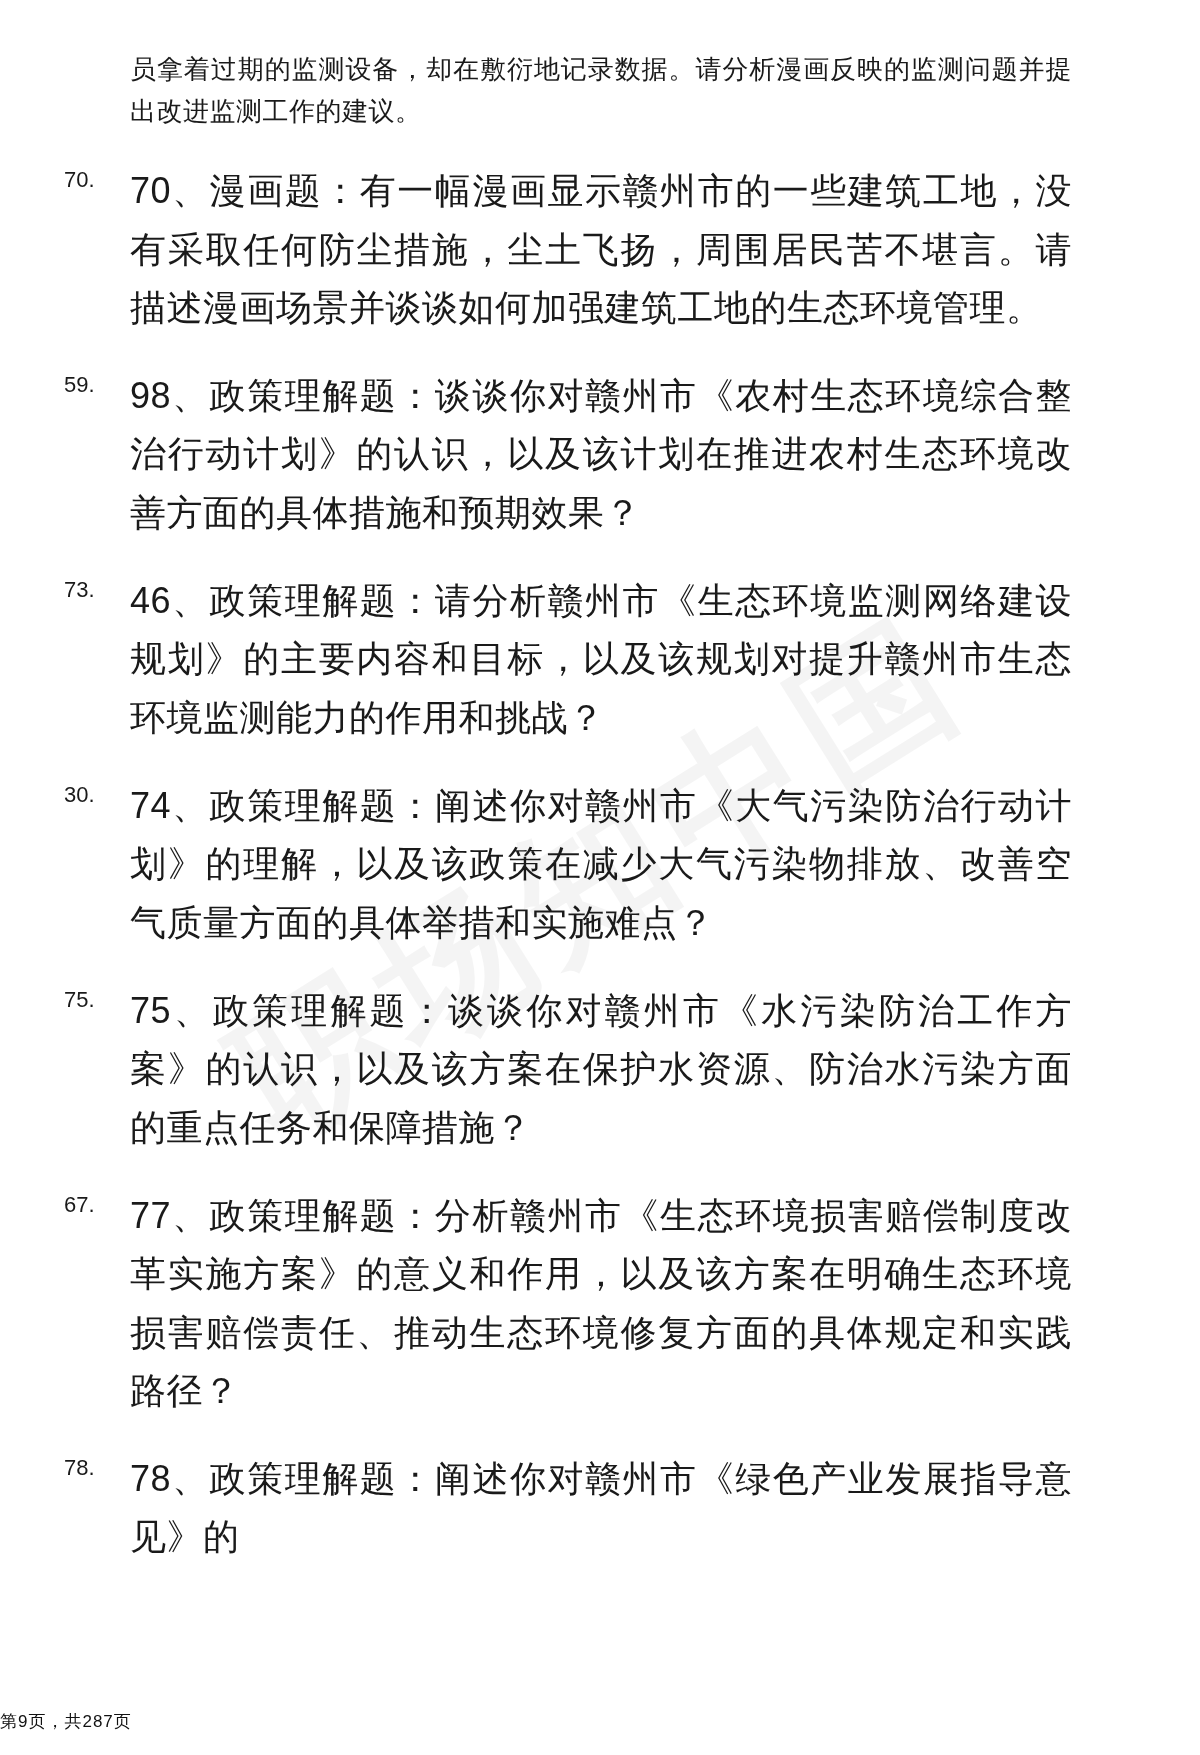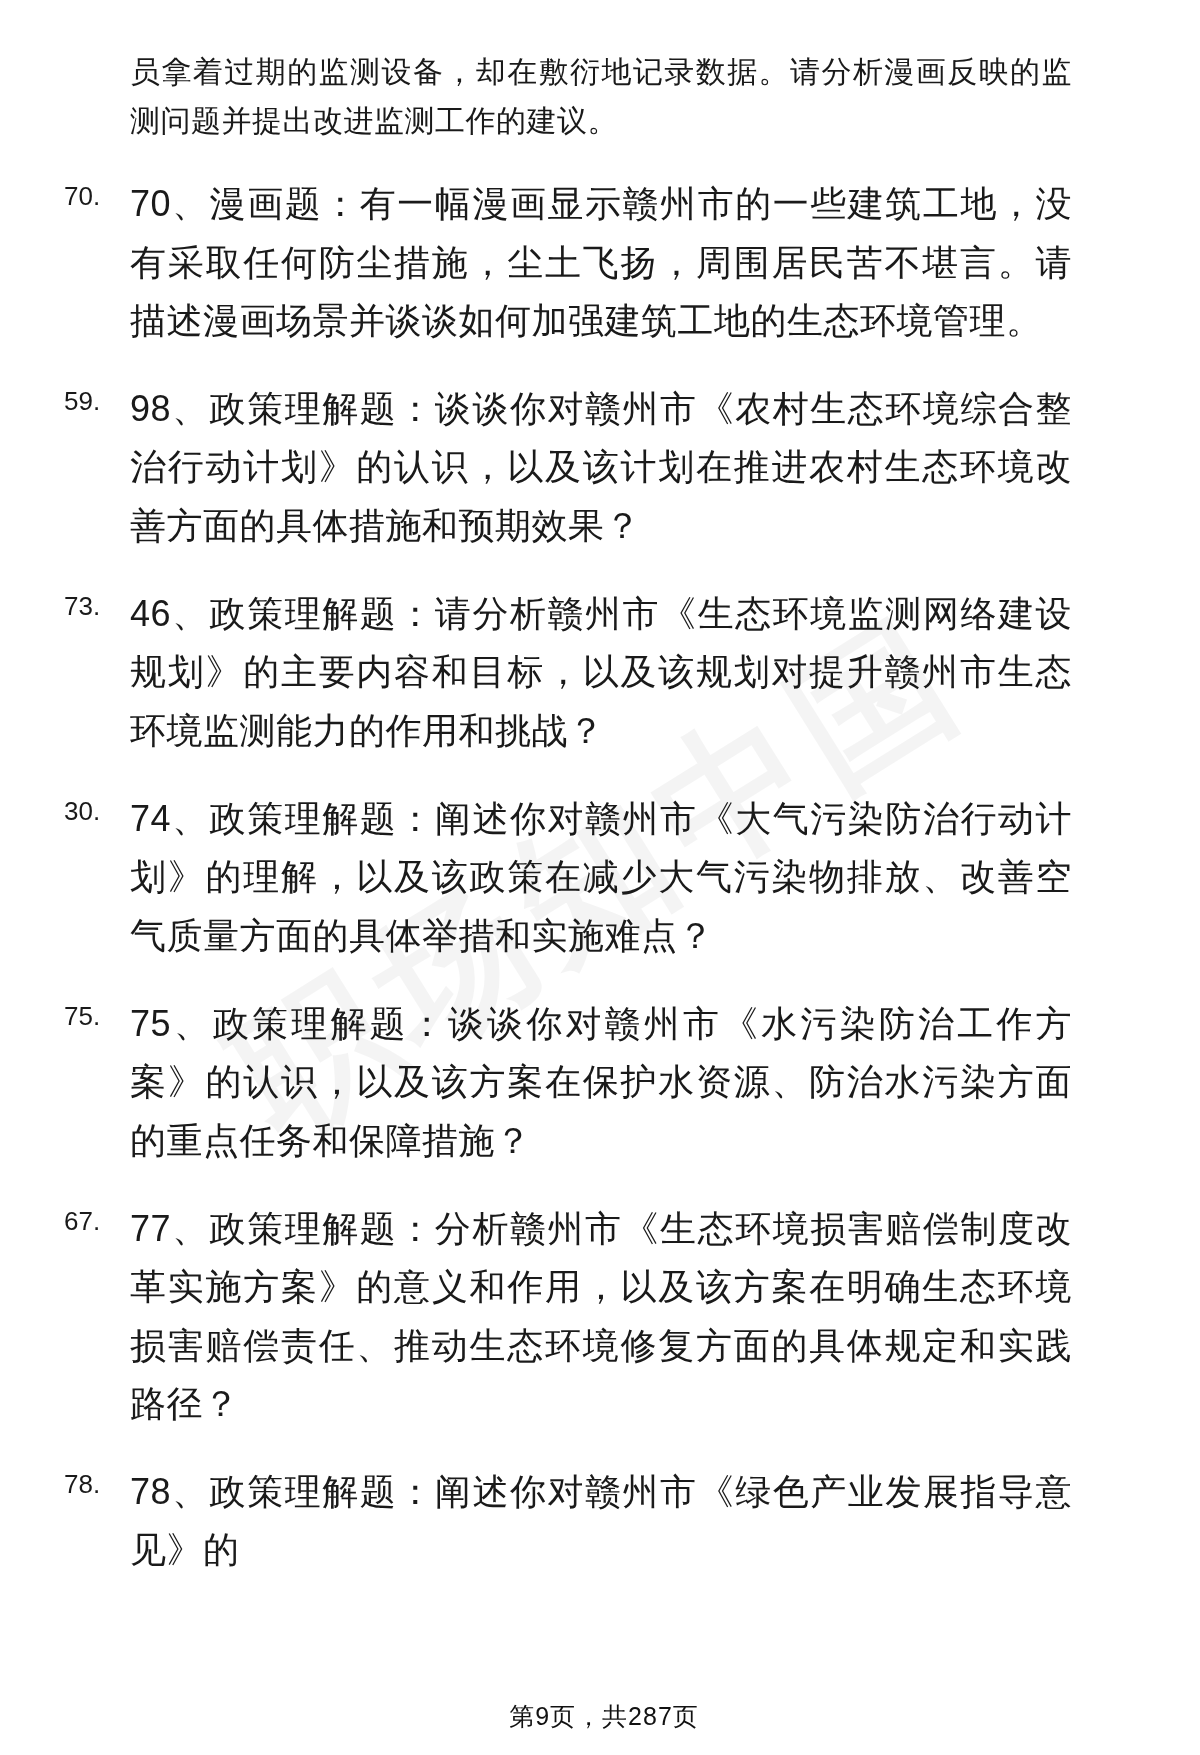--- a/index.html
+++ b/index.html
@@ -34,56 +34,56 @@
     letter-spacing: 14px;
     pointer-events: none;
     user-select: none;
     z-index: 0;
   }
   .content {
     position: relative;
     z-index: 1;
   }
   .lead-para {
-    font-size: 30px;
+    font-size: 26px;
     line-height: 1.62;
     margin: 0 0 30px 74px;
     text-align: justify;
     letter-spacing: 0.5px;
   }
   .item {
     display: flex;
     align-items: flex-start;
     margin-bottom: 30px;
   }
   .item-num {
     width: 74px;
     flex: 0 0 74px;
-    font-size: 26px;
+    font-size: 22px;
     line-height: 1.62;
     text-align: left;
     padding-left: 8px;
     box-sizing: border-box;
     letter-spacing: 0;
   }
   .item-text {
     flex: 1;
     font-size: 36px;
     line-height: 1.62;
     text-align: justify;
     text-justify: inter-ideograph;
     letter-spacing: 0.5px;
   }
   .footer {
     position: absolute;
-    left: 8px;
+    left: 0;
     right: 0;
     bottom: 22px;
-    text-align: center;
-    font-size: 25px;
+    text-align: left;
+    font-size: 17px;
     color: #111;
     letter-spacing: 1px;
   }
 </style>
 </head>
 <body>
 
 <div class="page">
 
   <div class="watermark">职场知中国</div>

